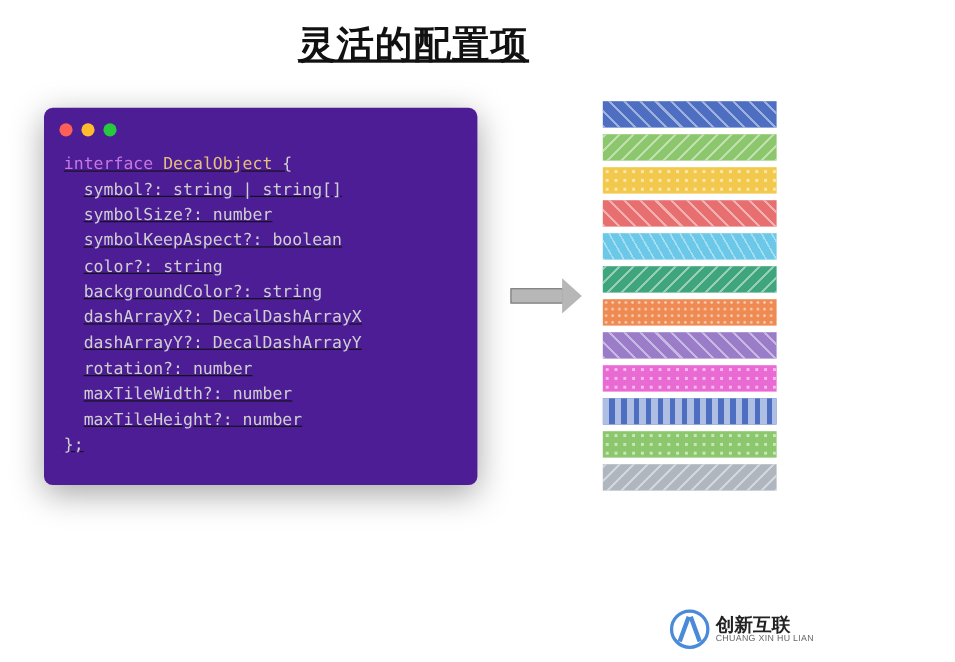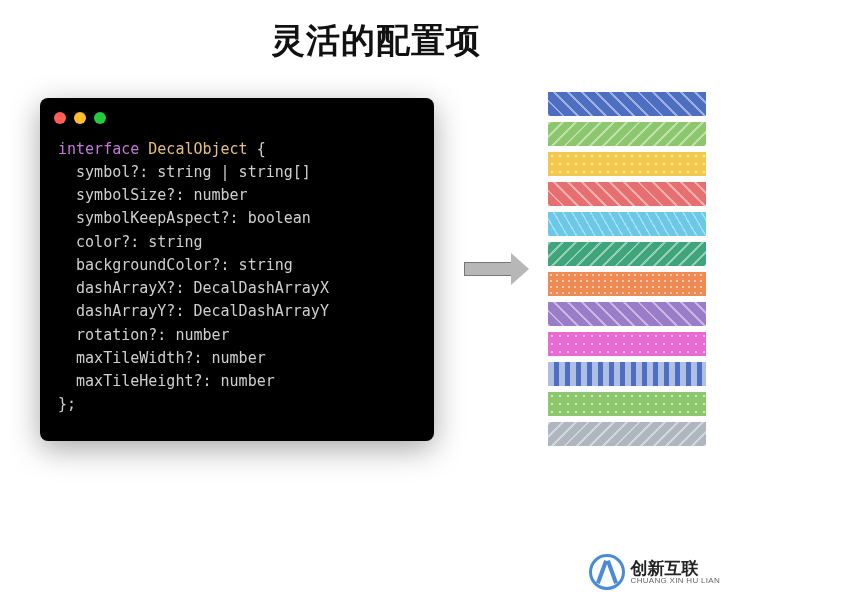--- a/index.html
+++ b/index.html
@@ -1,26 +1,26 @@
 <!DOCTYPE html>
 <html><head>
 <meta charset="utf-8">
 <style>
   * { box-sizing: border-box; }
   html, body { margin: 0; padding: 0; width: 868px; height: 602px; font-family: -apple-system, "Helvetica Neue", Arial, sans-serif; background: #fff; color: #111; }
-  .page { width: 752px; height: 602px; position: relative; overflow: hidden; }
+  .page { width: 752px; height: 602px; position: relative; overflow: hidden; text-decoration: underline; }
 
   .heading { text-align: center; margin-top: 18px; }
   .heading h1 { font-size: 34px; font-weight: 700; margin: 0; letter-spacing: 1px; }
   .heading .sub { font-size: 15px; margin-top: 6px; color: #333; }
 
   .content { display: flex; align-items: center; justify-content: space-between; padding: 28px 40px 0 40px; }
 
   
-  .code-win { width: 400px; background: #000000; border-radius: 8px; box-shadow: 0 8px 30px rgba(0,0,0,0.35); padding: 14px 0 24px 0; font-family: "SFMono-Regular", ui-monospace, Menlo, Consolas, monospace; font-size: 15px; line-height: 1.55; color: #cfcfcf; }
+  .code-win { width: 400px; background: #4c1d95; border-radius: 8px; box-shadow: 0 8px 30px rgba(0,0,0,0.35); padding: 14px 0 24px 0; font-family: "SFMono-Regular", ui-monospace, Menlo, Consolas, monospace; font-size: 15px; line-height: 1.55; color: #cfcfcf; }
   .titlebar { display: flex; gap: 8px; padding: 0 14px 10px 14px; }
   .dot { width: 12px; height: 12px; border-radius: 50%; }
   .dot.r { background: #ff5f56; }
   .dot.y { background: #ffbd2e; }
   .dot.g { background: #27c93f; }
   .code-body { padding: 4px 18px 0 18px; white-space: pre; }
   .kw  { color: #c678dd; }  
   .typ { color: #e6c07b; }  
   .ident { color: #cfcfcf; }
   .brace { color: #cfcfcf; }
@@ -37,21 +37,21 @@
   .sw { height:24px; width:158px; position:relative; overflow:hidden; }
   .sw .pat { position:absolute; inset:0; mix-blend-mode: normal; }
   .pat-diag  { background-image: repeating-linear-gradient(45deg, rgba(255,255,255,0.45) 0 2px, transparent 2px 10px); }
   .pat-dots  { background-image: radial-gradient(circle, rgba(255,255,255,0.55) 1.3px, transparent 1.6px); background-size:8px 8px; }
   .pat-waves { background-image: repeating-linear-gradient(90deg, transparent 0 3px, rgba(255,255,255,0.0) 3px 6px), repeating-linear-gradient(60deg, rgba(255,255,255,0.4) 0 1.5px, transparent 1.5px 8px); }
   .pat-dense { background-image: radial-gradient(circle, rgba(255,255,255,0.55) 1px, transparent 1.4px); background-size:6px 6px; }
   .pat-dash  { background-image: repeating-linear-gradient(90deg, rgba(255,255,255,0.55) 0 6px, transparent 6px 11px); }
   .pat-diagr { background-image: repeating-linear-gradient(-45deg, rgba(255,255,255,0.45) 0 2px, transparent 2px 9px); }
 
   
-  .logo { position:absolute; right:32px; bottom:12px; display:flex; align-items:center; gap:6px; }
+  .logo { position:absolute; right:12px; bottom:12px; display:flex; align-items:center; gap:6px; }
   .logo .mark { width:36px; height:36px; border:3px solid #4a8ad9; border-radius:50%; position:relative; display:flex; align-items:center; justify-content:center; }
   .logo .mark::before { content:""; position:absolute; width:4px; height:24px; background:#4a8ad9; transform:rotate(20deg); left:8px; }
   .logo .mark::after { content:""; position:absolute; width:4px; height:24px; background:#4a8ad9; transform:rotate(-20deg); right:8px; }
   .logo .txt { display:flex; flex-direction:column; line-height:1; }
   .logo .txt .cn { font-weight:800; font-size:17px; color:#222; }
   .logo .txt .en { font-size:8px; color:#666; letter-spacing:0.3px; }
 </style>
 </head>
 <body>
 

